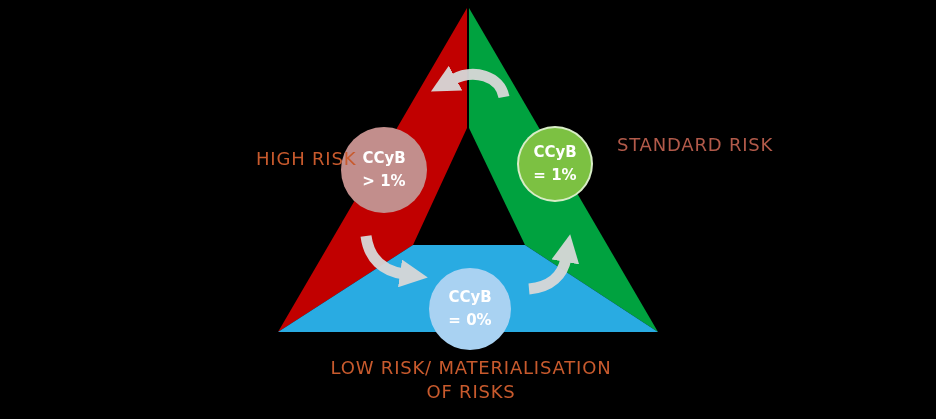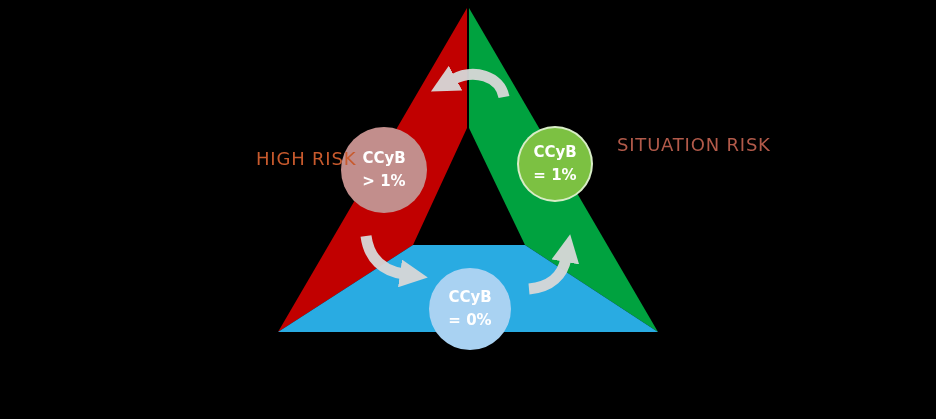--- a/index.html
+++ b/index.html
@@ -58,17 +58,21 @@
   </div>
 
   <div class="node node-low" style="background-color: rgb(169, 210, 242);">
     <span>CCyB</span>
     <span class="val">= 0%</span>
   </div>
 
   <div class="label label-high" style="color: rgb(200, 90, 45);">HIGH RISK</div>
 
   <div class="label label-standard">
-    <div style="color: rgb(178, 90, 74);">SITUATION RISK</div>
+    <div style="color: rgb(178, 90, 74);">STANDARD RISK</div>
   </div>
 
+  <div class="label label-low">
+    <div style="color: rgb(200, 90, 45);">LOW RISK/ MATERIALISATION</div>
+    <div style="color: rgb(200, 90, 45);">OF RISKS</div>
+  </div>
 
 </div>
 
 </body></html>

